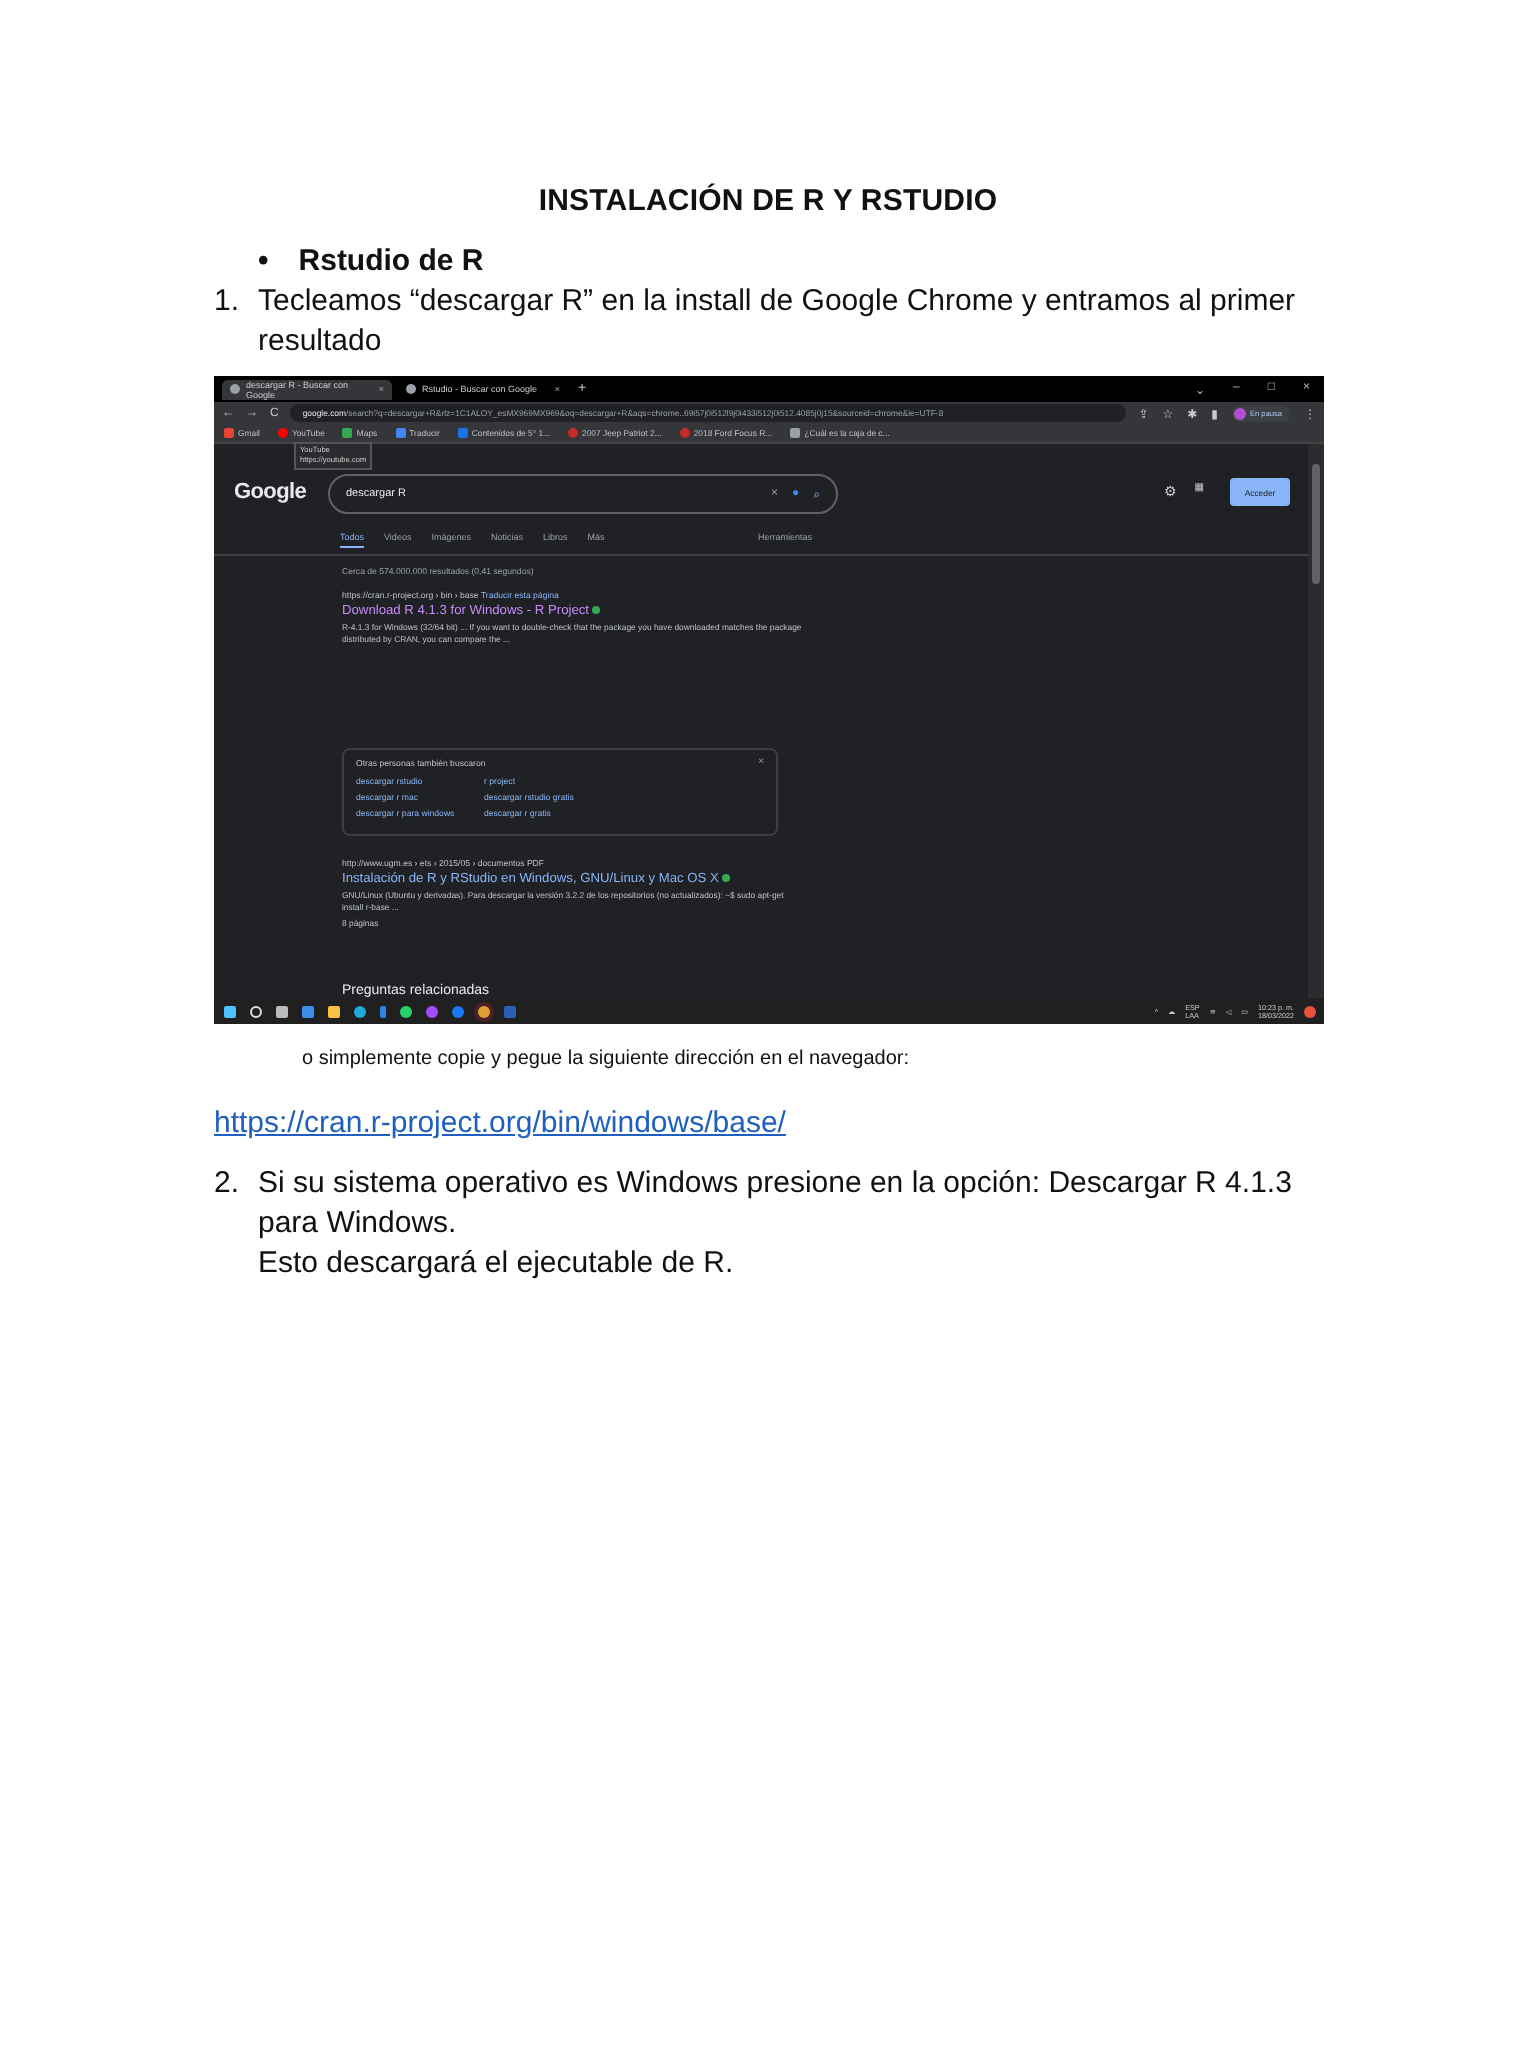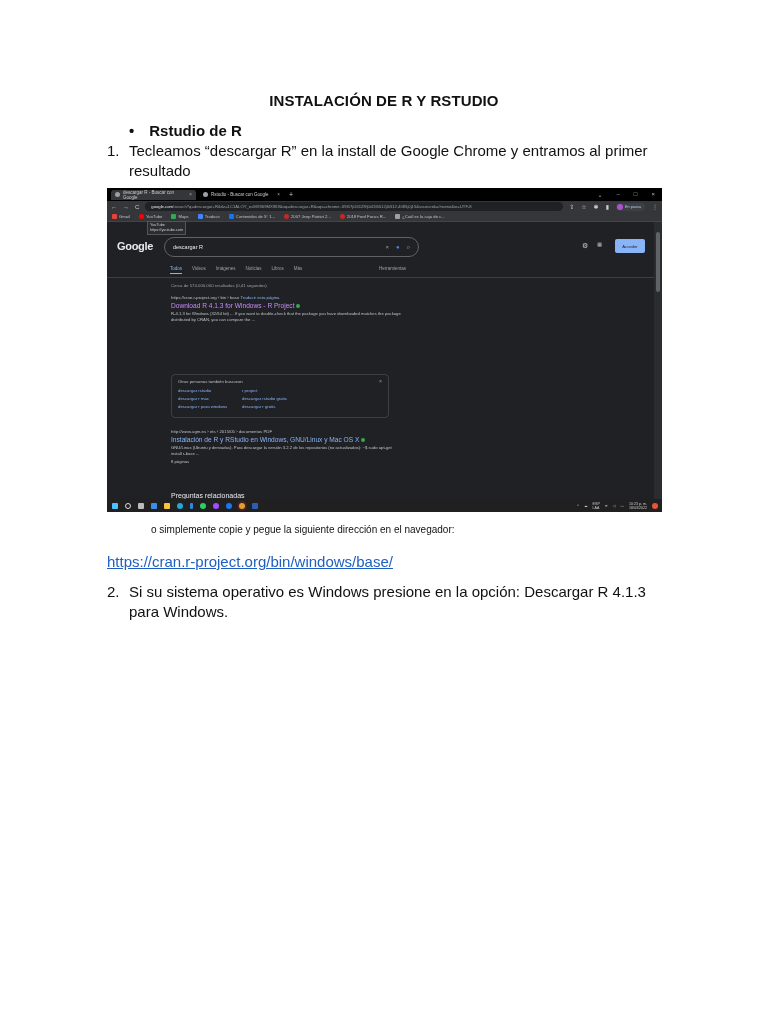--- a/index.html
+++ b/index.html
@@ -284,15 +284,16 @@
     </div>
   </div>
 
   <div class="para">o simplemente copie y pegue la siguiente dirección en el navegador:</div>
   <a class="link">https://cran.r-project.org/bin/windows/base/</a>
 
   <div class="step step2">
     <span class="step-num">2.</span>
     <span class="step-text">
       <span>Si su sistema operativo es Windows presione en la opción: Descargar R 4.1.3 para Windows.</span><br>
+      <span>Esto descargará el ejecutable de R.</span>
     </span>
   </div>
 </div>
 
 </body></html>

